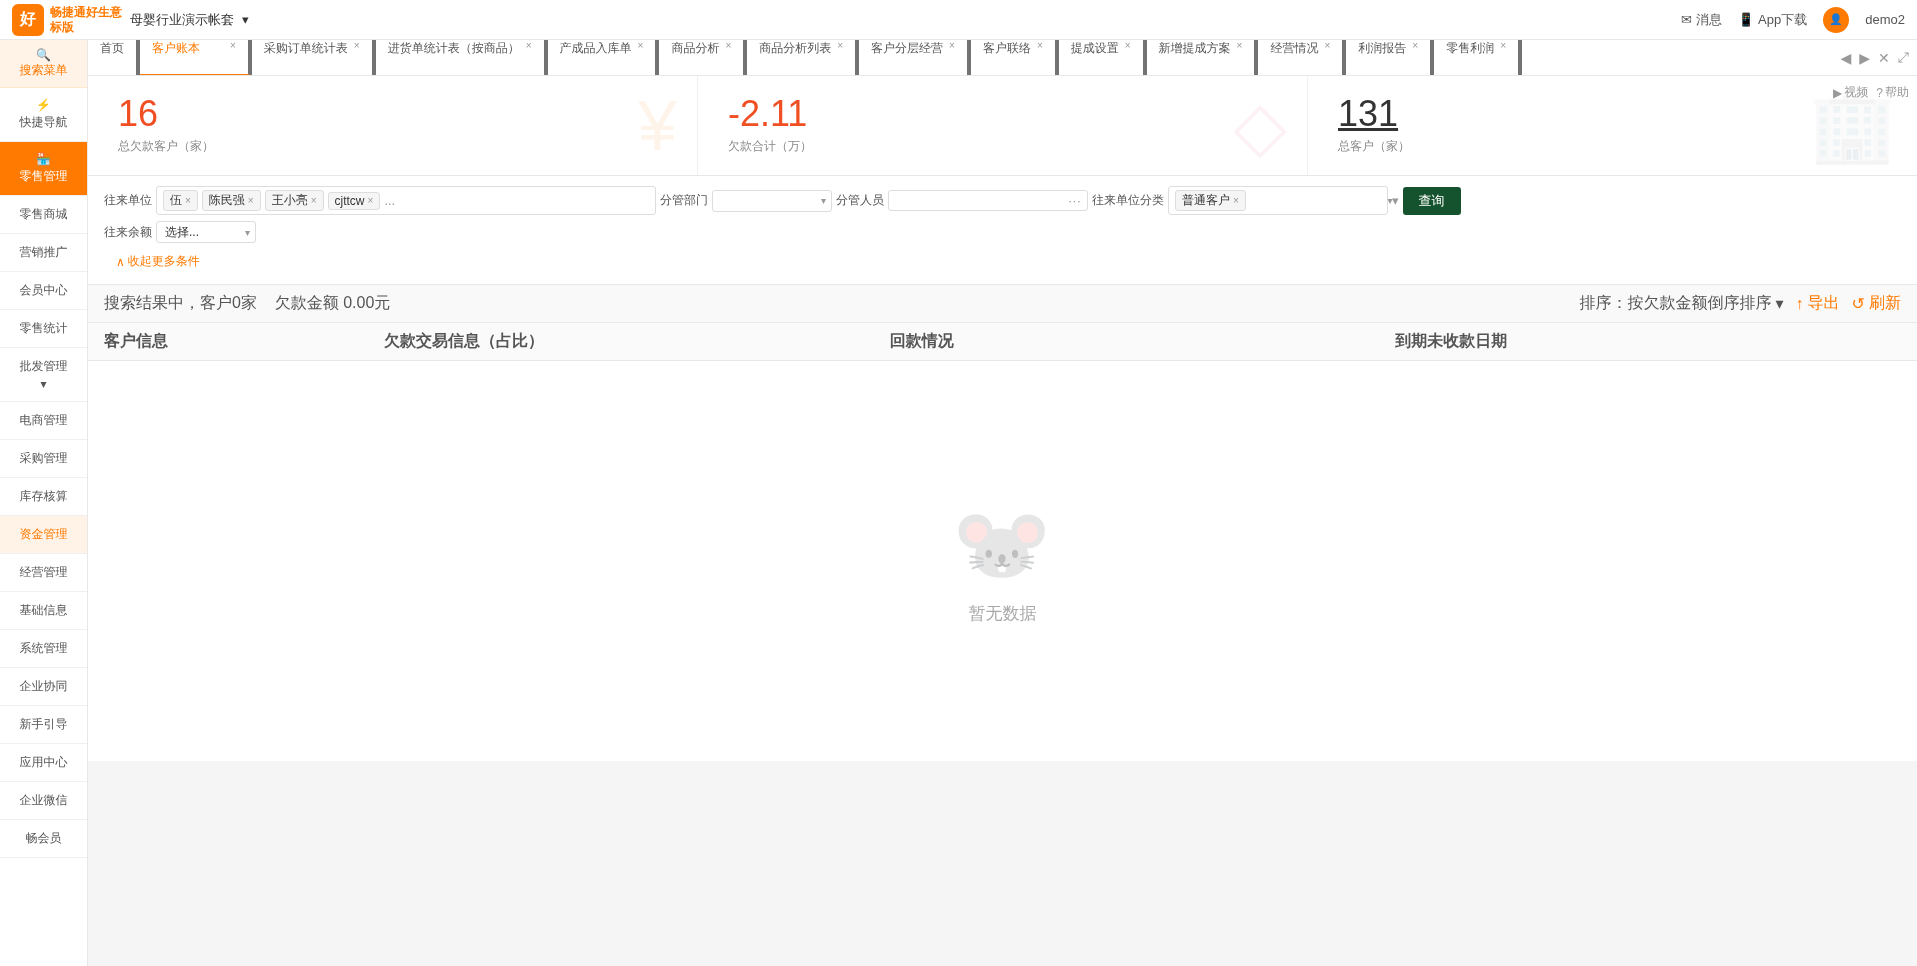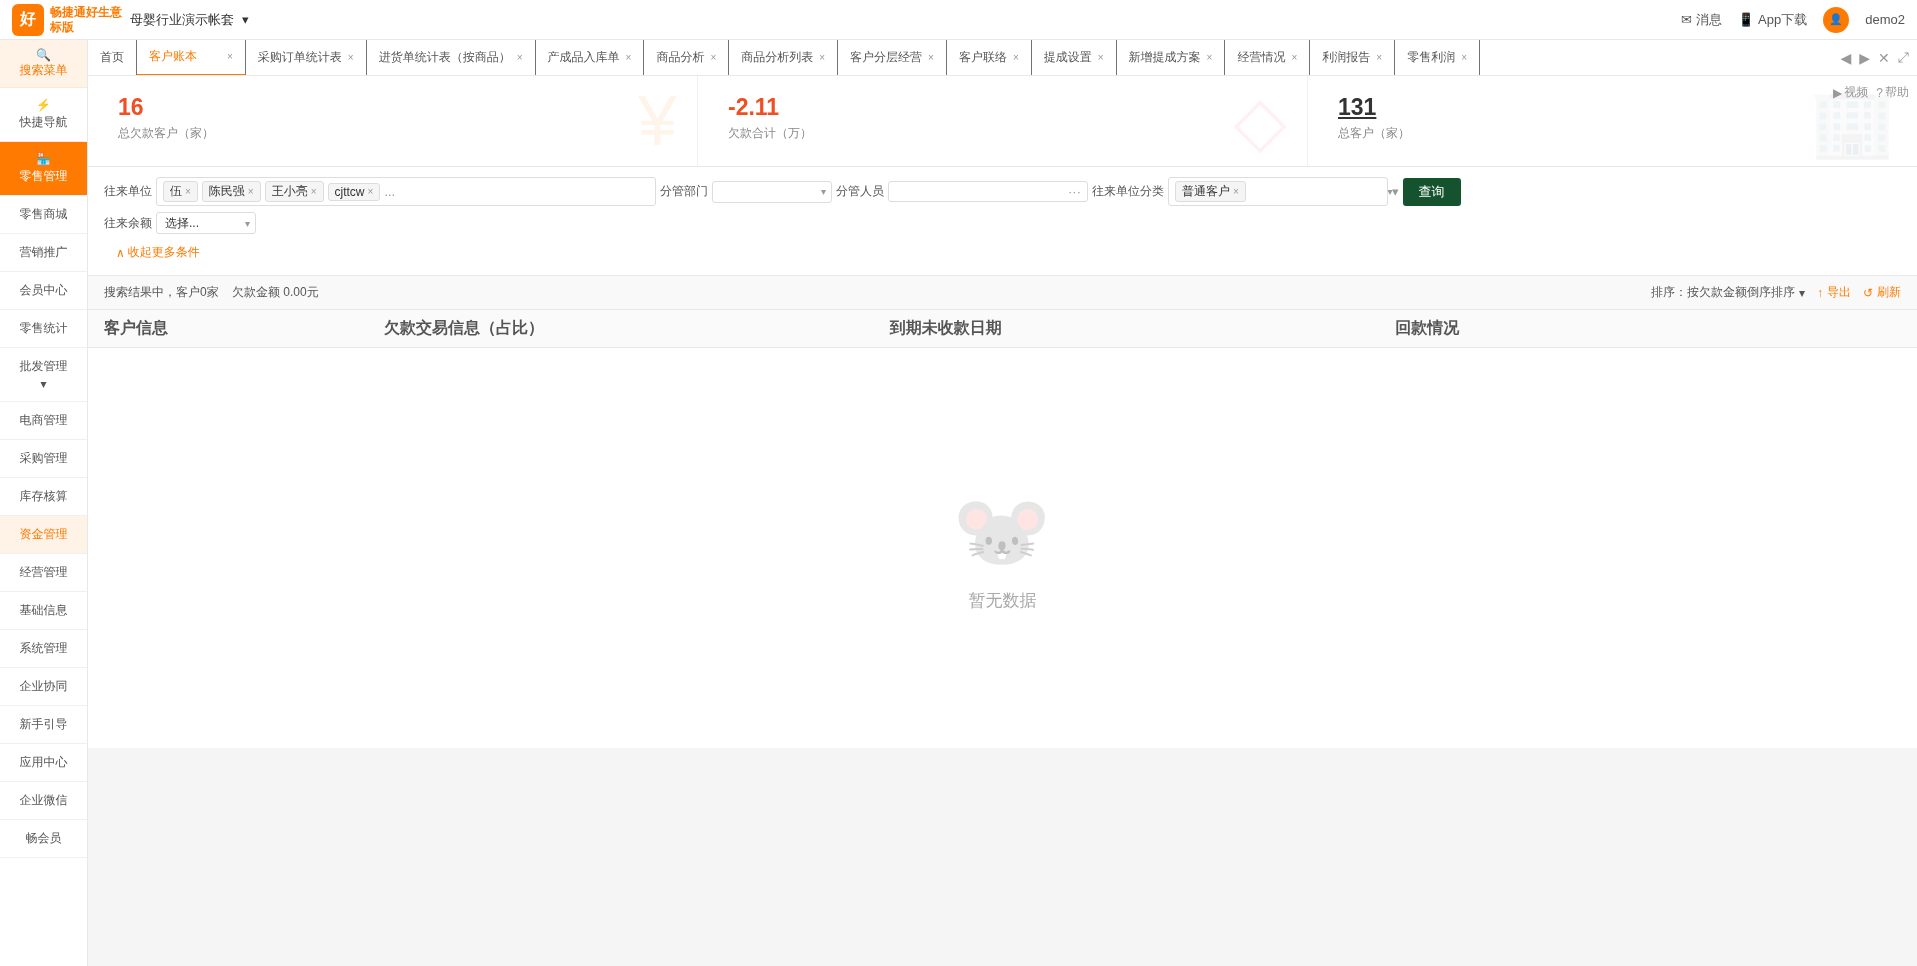--- a/index.html
+++ b/index.html
@@ -40,22 +40,22 @@
     }
     .sidebar-nav-item.active { background: #ff7a00; color: #fff; }
     .sidebar-nav-item.active-sub { background: #fff3e8; color: #ff7a00; }
 
     
     .tabs-bar {
       background: #fff; border-bottom: 1px solid #e8e8e8;
       display: flex; align-items: center; overflow-x: hidden; flex-shrink: 0; height: 36px;
     }
     .tab-item {
-      display: flex; align-items: center; gap: 4px; padding: 0 12px; height: 36px;
-      border-right: 1px solid #737373; font-size: 12px; color: #555; cursor: pointer;
+      display: flex; align-items: flex-start; gap: 4px; padding: 0 12px; height: 36px;
+      border-right: 4px solid #737373; font-size: 12px; color: #555; cursor: pointer;
       white-space: nowrap; flex-shrink: 0;
     }
     .tab-item.active { background: #fff; color: #ff7a00; border-bottom: 2px solid #ff7a00; gap: 28px; }
     .tab-close { color: #999; font-size: 10px; margin-left: 2px; cursor: pointer; }
     .tabs-controls { display: flex; align-items: center; margin-left: auto; padding: 0 6px; gap: 4px; }
     .tabs-controls span { cursor: pointer; color: #999; font-size: 14px; padding: 2px; }
 
     
     .main-content {
       flex: 1; overflow-y: auto; overflow-x: hidden;
@@ -67,21 +67,21 @@
       display: flex; background: #fff; border-bottom: 1px solid #e8e8e8; position: relative;
     }
     .summary-card {
       flex: 1; padding: 20px 30px; display: flex; flex-direction: column; align-items: flex-start;
       border-right: 1px solid #f0f0f0; position: relative; min-height: 90px;
     }
     .summary-card .bg-icon {
       position: absolute; right: 20px; top: 50%; transform: translateY(-50%);
       font-size: 60px; opacity: 0.08; color: #ff7a00;
     }
-    .summary-card .big-num { font-size: 23px; font-weight: bold; color: #f04e23; line-height: 1; text-align: center; }
+    .summary-card .big-num { font-size: 36px; font-weight: normal; color: #f04e23; line-height: 1; text-align: center; }
     .summary-card .big-num.negative { color: #f04e23; }
     .summary-card .big-num.black { color: #333; text-decoration: underline; }
     .summary-card .label { font-size: 12px; color: #888; margin-top: 6px; }
     .summary-card-help {
       position: absolute; top: 8px; right: 8px; display: flex; gap: 8px; font-size: 12px; color: #999;
     }
     .summary-card-help span { cursor: pointer; display: flex; align-items: center; gap: 2px; }
 
     
     .filter-bar {
@@ -111,21 +111,21 @@
     }
     .query-btn {
       background: #14532d; color: #fff; border: none; border-radius: 3px;
       padding: 5px 16px; font-size: 13px; cursor: pointer; white-space: nowrap;
     }
 
     
     .result-bar {
       display: flex; align-items: center; justify-content: space-between;
       padding: 8px 16px; background: #f9f9f9; border-bottom: 1px solid #e8e8e8;
-      font-size: 12px; color: #555;
+      font-size: 16px; color: #555;
     }
     .result-bar-right { display: flex; align-items: center; gap: 12px; }
     .result-sort { display: flex; align-items: center; gap: 4px; cursor: pointer; }
     .result-action { display: flex; align-items: center; gap: 4px; cursor: pointer; color: #ff7a00; }
 
     
     .data-table { background: #fff; }
     .table-header {
       display: grid; grid-template-columns: 280px 1fr 1fr 1fr;
       padding: 8px 16px; background: #fafafa;
@@ -433,22 +433,22 @@
             <span>↺</span>
             <span>刷新</span>
           </div>
         </div>
       </div>
 
       <div class="data-table">
         <div class="table-header">
           <div>客户信息</div>
           <div>欠款交易信息（占比）</div>
+          <div>回款情况</div>
           <div>到期未收款日期</div>
-          <div>回款情况</div>
         </div>
         <div class="table-body">
           <div class="empty-icon">🐭</div>
           <div class="empty-text">暂无数据</div>
         </div>
       </div>
 
     </div>
   </div>
 </div>

